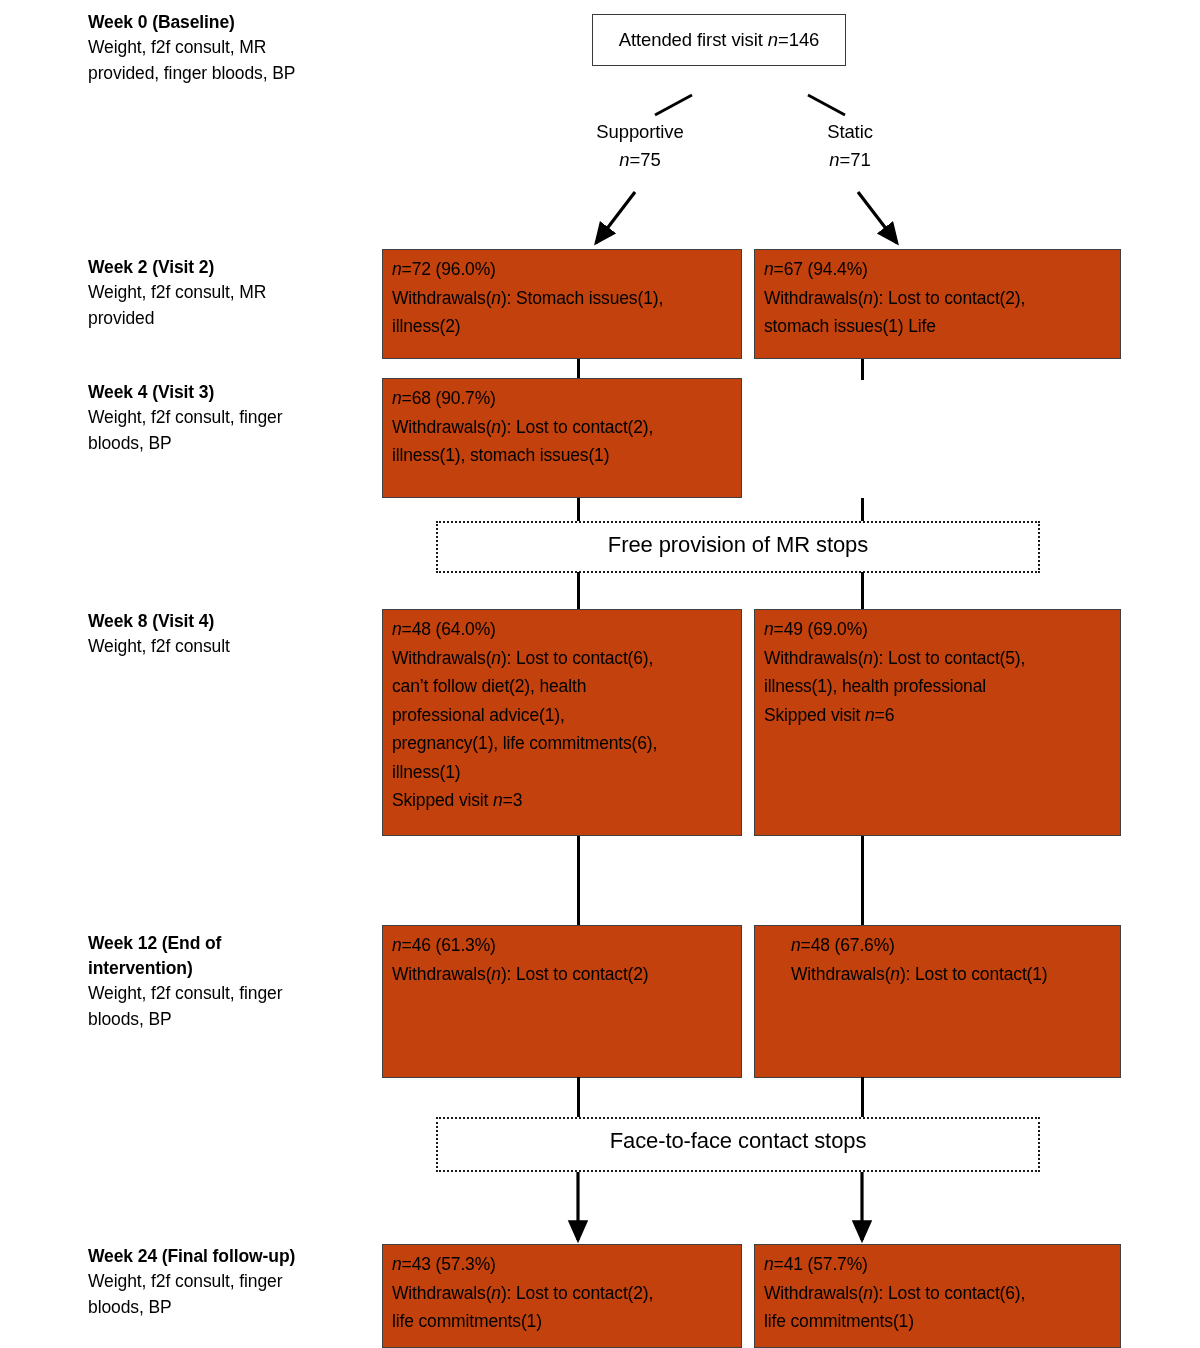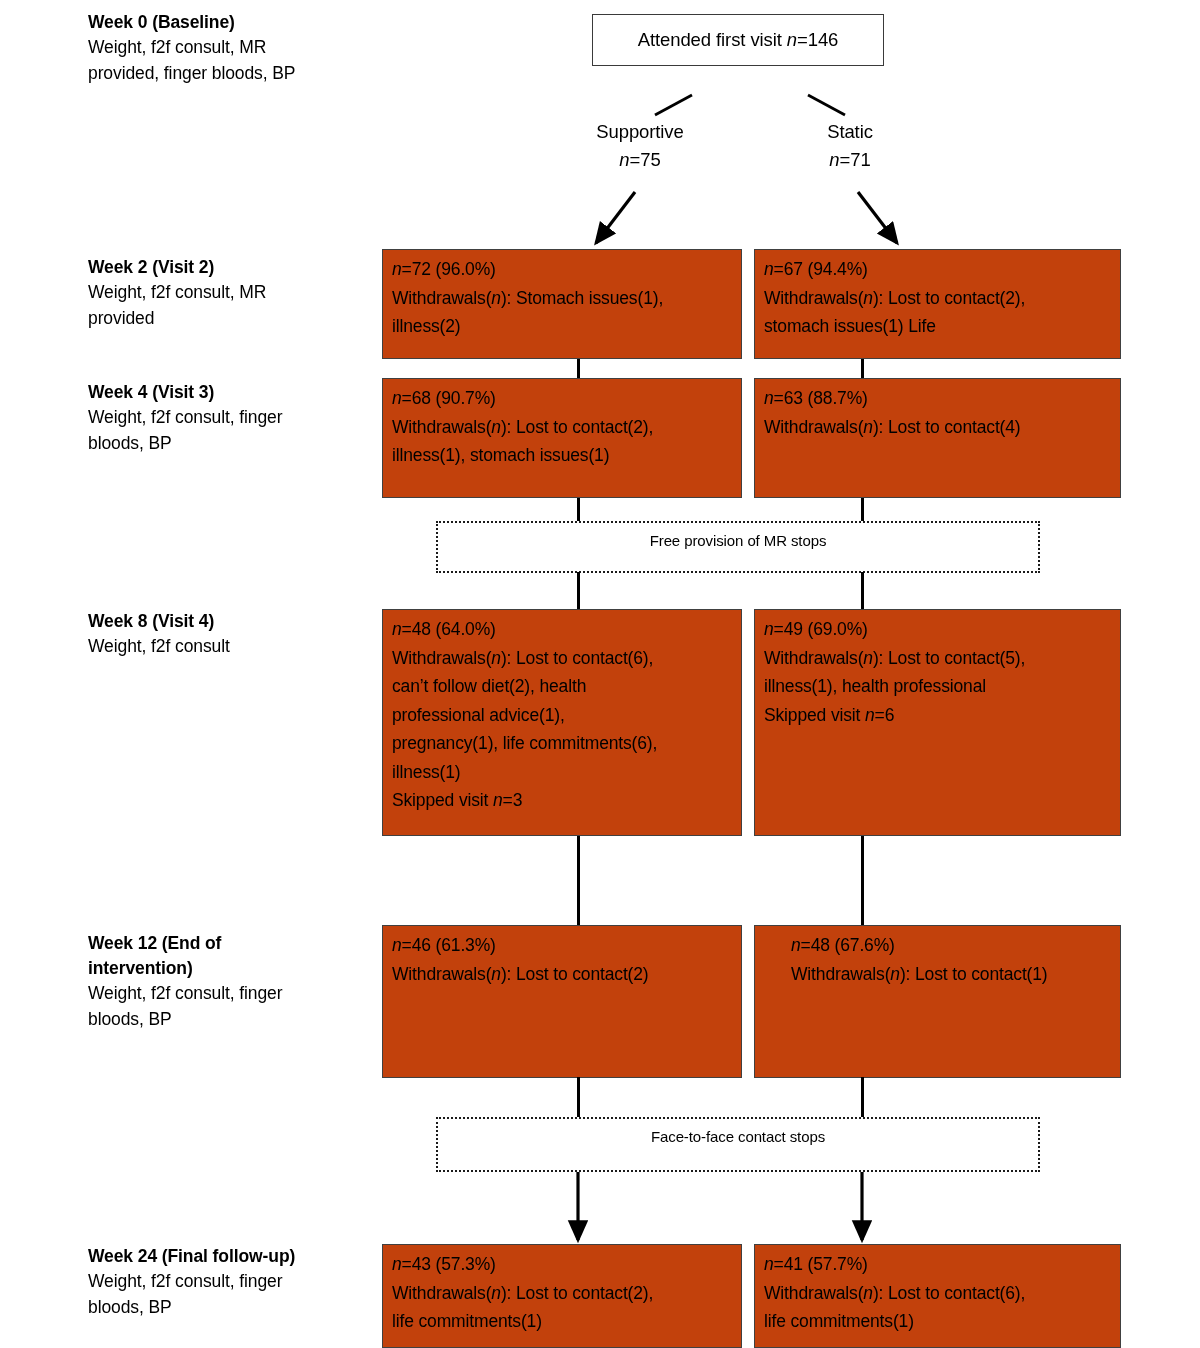--- a/index.html
+++ b/index.html
@@ -46,21 +46,21 @@
     display:flex;align-items:center;justify-content:center;
     font-size:18.5px;letter-spacing:-0.1px;
   }
 
   .dashbox{
     position:absolute;
     border:2px dotted #1a1a1a;
     background:#fff;
     box-sizing:border-box;
     display:flex;align-items:flex-start;justify-content:center;
-    font-size:15px;letter-spacing:-0.1px;
+    font-size:22px;letter-spacing:-0.1px;
     padding-top:9px;
   }
 
   .armlabel{
     position:absolute;text-align:center;font-size:18.5px;
     line-height:28px;letter-spacing:-0.1px;
   }
 
   
   .vline{position:absolute;background:#000;width:2.6px;}
@@ -81,21 +81,21 @@
     <line x1="692" y1="95" x2="655" y2="115" stroke="#000" stroke-width="2.8"></line>
     <line x1="808" y1="95" x2="845" y2="115" stroke="#000" stroke-width="2.8"></line>
 
     <line x1="635" y1="192" x2="596" y2="243" stroke="#000" stroke-width="3.2" marker-end="url(#arrowhead)"></line>
     <line x1="858" y1="192" x2="897" y2="243" stroke="#000" stroke-width="3.2" marker-end="url(#arrowhead)"></line>
 
     <line x1="578" y1="1172" x2="578" y2="1240" stroke="#000" stroke-width="3.2" marker-end="url(#arrowhead)"></line>
     <line x1="862" y1="1172" x2="862" y2="1240" stroke="#000" stroke-width="3.2" marker-end="url(#arrowhead)"></line>
   </svg>
 
-  <div class="topbox" style="left:592px;top:14px;width:292px;height:52px;text-align:right;">
+  <div class="topbox" style="left:592px;top:14px;width:254px;height:52px;text-align:right;">
     <span>
       <span>Attended first visit </span><i>n</i><span>=146</span>
     </span>
   </div>
 
   <div class="armlabel" style="left:560px;top:118px;width:160px;">
     <div>Supportive</div>
     <div><i>n</i><span>=75</span></div>
   </div>
 
@@ -154,24 +154,20 @@
 
   <div class="vline" style="left:577px;top:359px;height:21px;"></div>
   <div class="vline" style="left:861px;top:359px;height:21px;"></div>
 
   <div class="box" style="left:382px;top:378px;width:360px;height:120px;">
     <div class="ln"><i>n</i>=68 (90.7%)</div>
     <div class="ln">Withdrawals(<i>n</i>): Lost to contact(2),</div>
     <div class="ln">illness(1), stomach issues(1)</div>
   </div>
 
-  <div class="box" style="left:754px;top:378px;width:367px;height:120px;">
-    <div class="ln"><i>n</i>=63 (88.7%)</div>
-    <div class="ln">Withdrawals(<i>n</i>): Lost to contact(4)</div>
-  </div>
 
   <div class="vline" style="left:577px;top:498px;height:24px;"></div>
   <div class="vline" style="left:861px;top:498px;height:24px;"></div>
 
   <div class="dashbox" style="left:436px;top:521px;width:604px;height:52px;">
     <span>Free provision of MR stops</span>
   </div>
 
   <div class="vline" style="left:577px;top:572px;height:39px;"></div>
   <div class="vline" style="left:861px;top:572px;height:39px;"></div>

